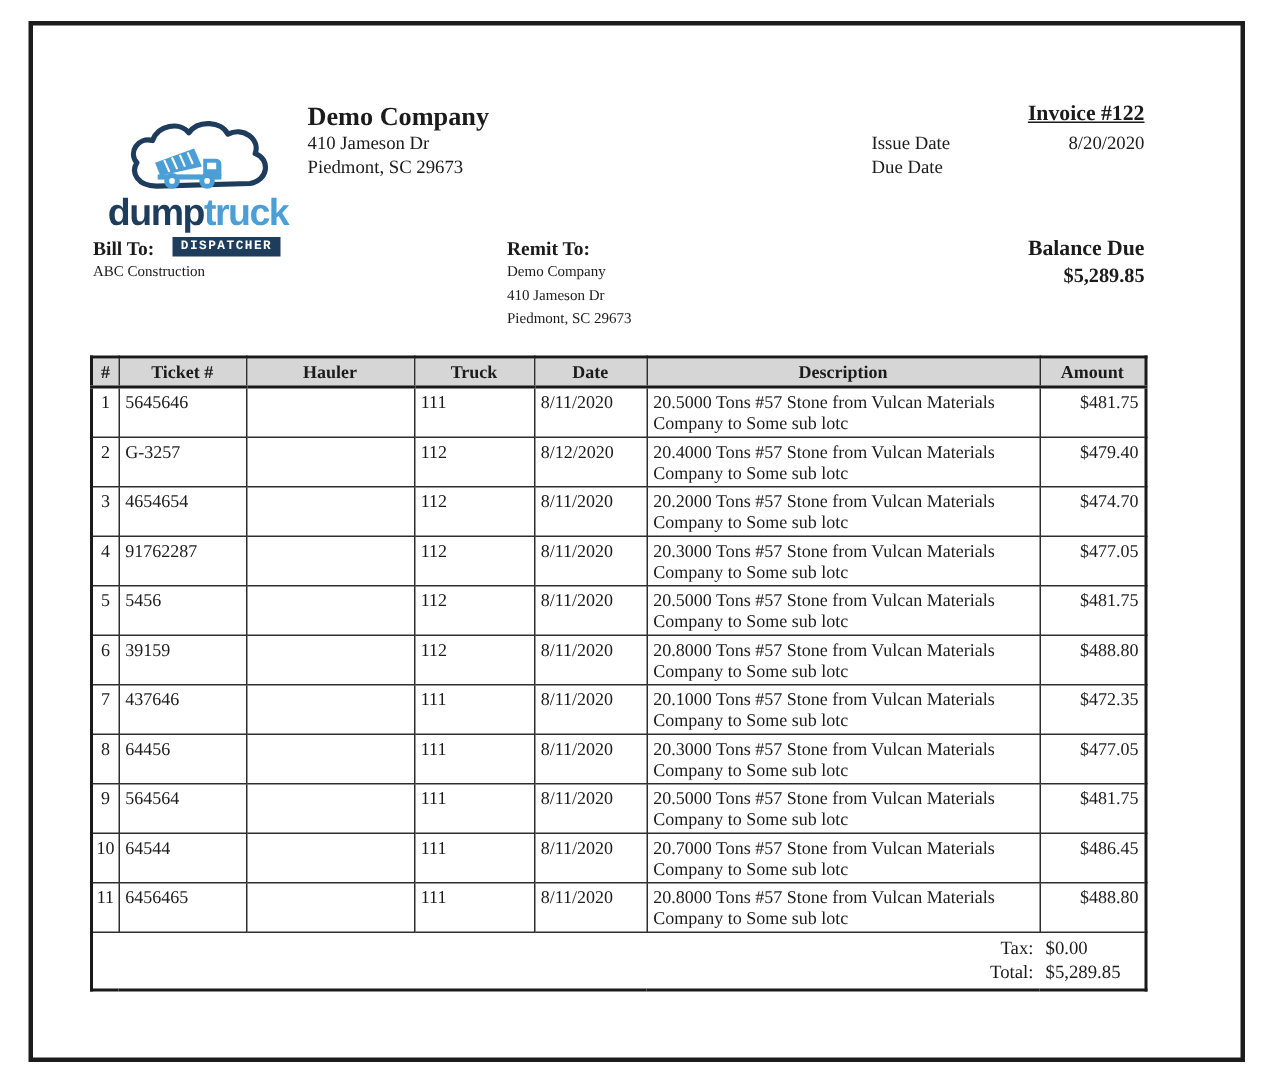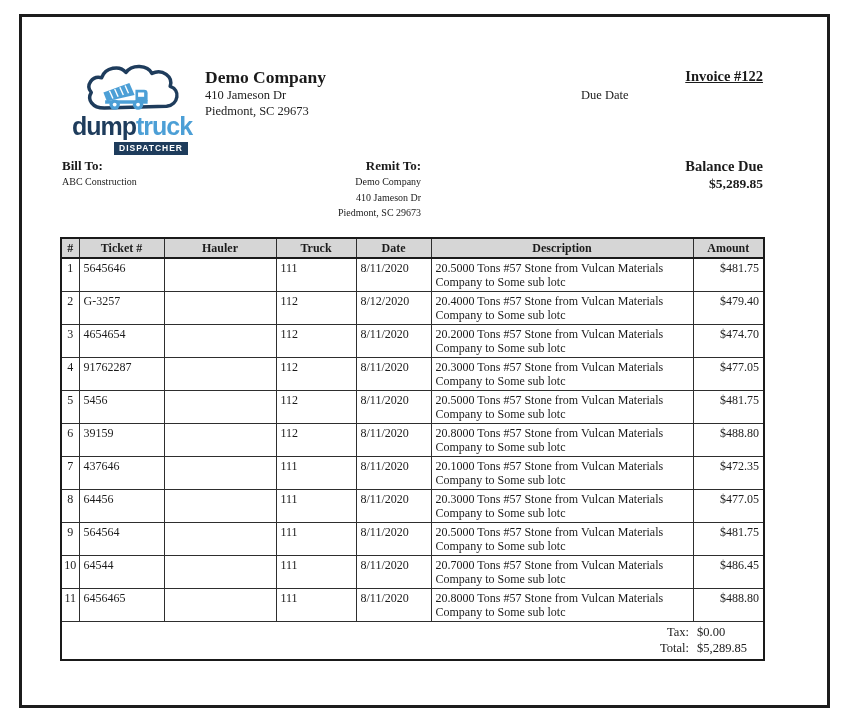--- a/index.html
+++ b/index.html
@@ -5,44 +5,44 @@
   * { margin: 0; padding: 0; box-sizing: border-box; }
   html, body { width: 850px; height: 725px; background: #ffffff; }
   body { font-family: "Liberation Serif", serif; color: #1b1b1b; position: relative; }
 
   .page-frame {
     position: absolute; left: 19px; top: 14px; width: 811px; height: 694px;
     border: 3px solid #1c1c1c; background: #ffffff;
   }
 
   
-  .logo-block { position: absolute; left: 40px; top: 46px; width: 140px; text-align: center; }
+  .logo-block { position: absolute; left: 40px; top: 62px; width: 140px; text-align: center; }
   .logo-art { width: 104px; height: 52px; display: block; margin: 0 auto; }
   .logo-wordmark { font-family: "Liberation Sans", sans-serif; font-weight: bold; font-size: 25px; line-height: 22px; letter-spacing: -1px; }
   .logo-word-dump { color: #1e3c5c; }
   .logo-word-truck { color: #4c9fd6; }
   .logo-badge {
     display: inline-block; margin-left: 38px; margin-top: 1px;
     background: #1e3c5c; color: #ffffff;
-    font-family: Liberation Sans, sans-serif; font-weight: bold;
+    font-family: Liberation Mono, monospace; font-weight: bold;
     font-size: 8.5px; letter-spacing: 1px; padding: 1px 5px 2px 5px;
   }
 
   .company-block { position: absolute; left: 183px; top: 50px; }
   .company-name { font-size: 17.5px; font-weight: bold; line-height: 21px; }
   .company-addr { font-size: 12.5px; line-height: 15.5px; }
 
   .invoice-block { position: absolute; right: 64px; top: 50px; width: 182px; }
   .invoice-title { font-size: 14.5px; font-weight: bold; text-align: right; line-height: 18px; margin-bottom: 3px; text-decoration: underline; }
   .meta-row { display: flex; justify-content: space-between; font-size: 12.5px; line-height: 15.5px; }
   .meta-value { text-align: right; }
 
   
   .billto-block { position: absolute; left: 40px; top: 141px; }
-  .remitto-block { position: absolute; left: 316px; top: 141px; text-align: right; }
+  .remitto-block { position: absolute; left: 316px; top: 141px; }
   .party-label { font-size: 13px; font-weight: bold; line-height: 16px; }
   .party-line { font-size: 10px; line-height: 15.5px; }
 
   .balance-block { position: absolute; right: 64px; top: 141px; text-align: right; }
   .balance-label { font-size: 14.5px; font-weight: bold; line-height: 17px; }
   .balance-amount { font-size: 13.5px; font-weight: bold; line-height: 17px; }
 
   
   .invoice-table {
     position: absolute; left: 38px; top: 220px; width: 703px;
@@ -108,20 +108,24 @@
   </div>
 
   <div class="company-block">
     <div class="company-name">Demo Company</div>
     <div class="company-addr">410 Jameson Dr</div>
     <div class="company-addr">Piedmont, SC 29673</div>
   </div>
 
   <div class="invoice-block">
     <div class="invoice-title">Invoice #122</div>
+    <div class="meta-row">
+      <span class="meta-label">Issue Date</span>
+      <span class="meta-value">8/20/2020</span>
+    </div>
     <div class="meta-row">
       <span class="meta-label">Due Date</span>
       <span class="meta-value"></span>
     </div>
   </div>
 
   <div class="billto-block">
     <div class="party-label">Bill To:</div>
     <div class="party-line">ABC Construction</div>
   </div>

